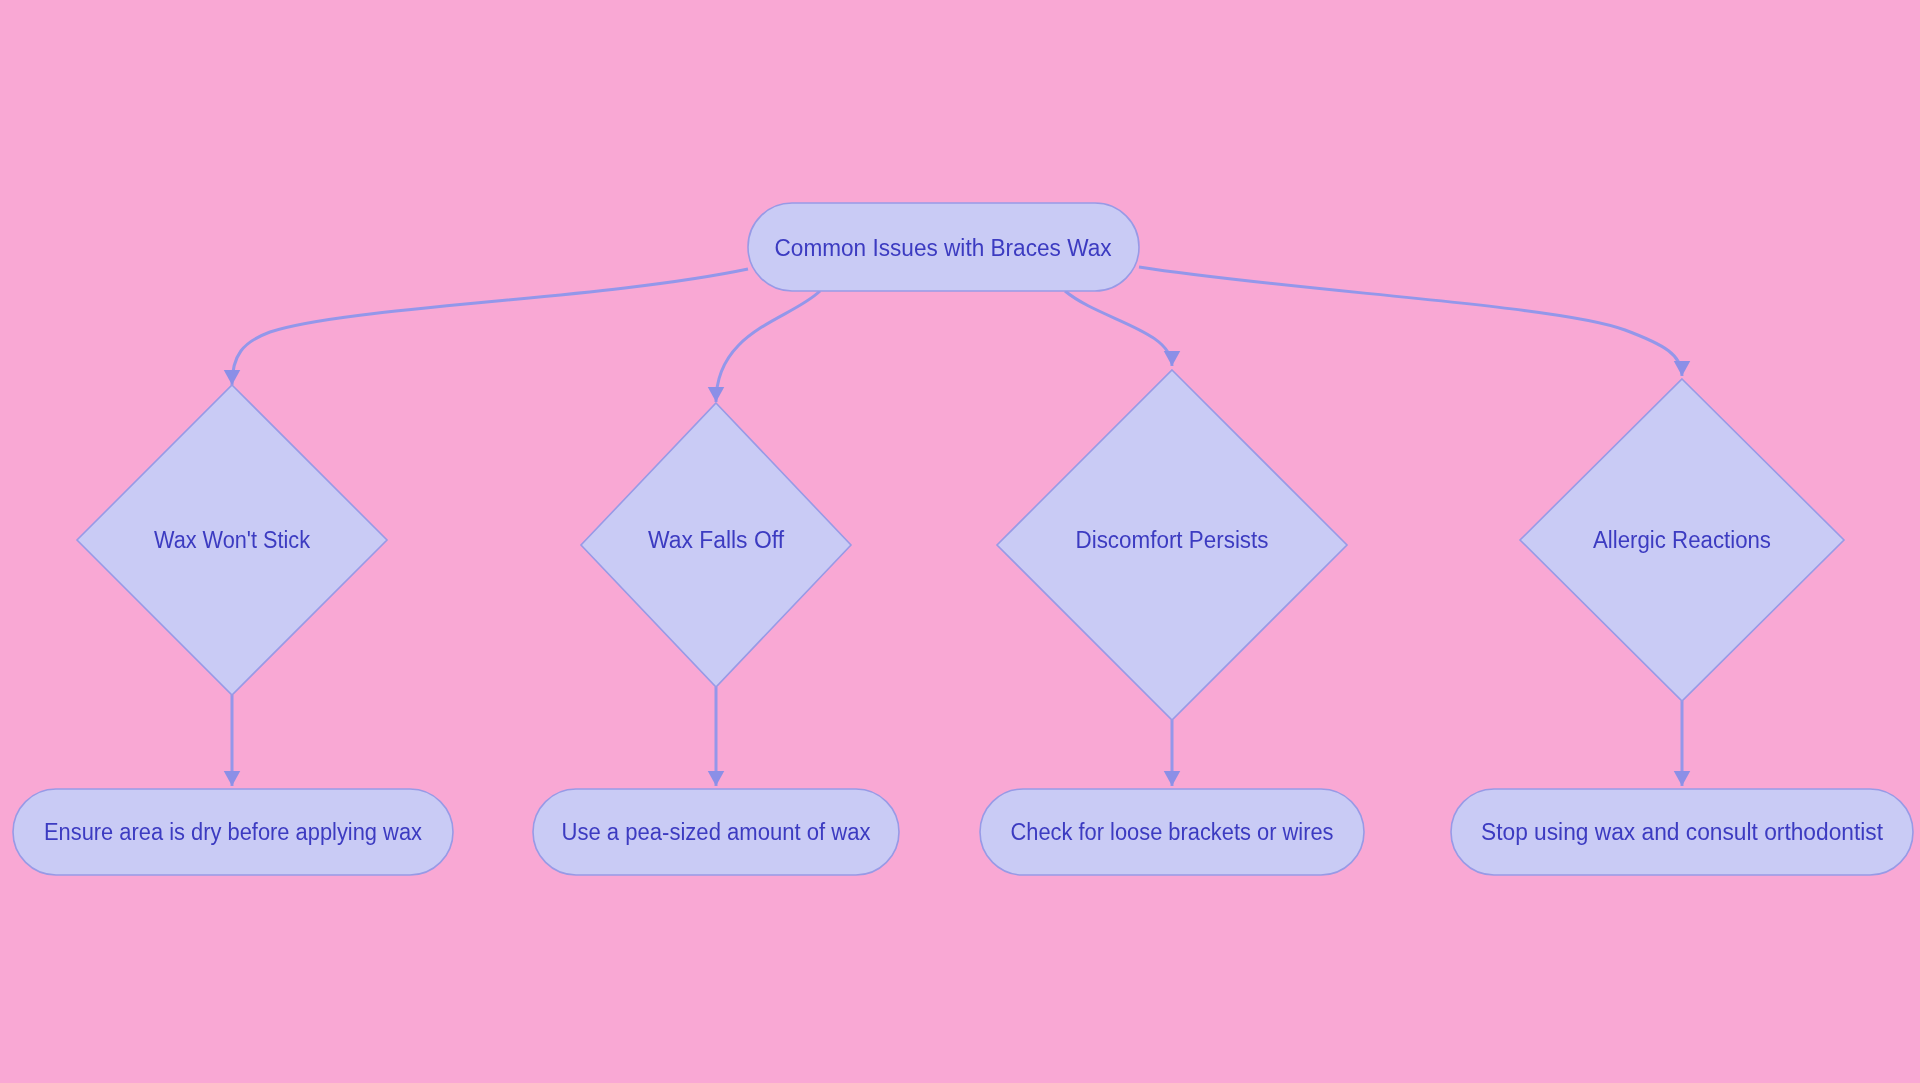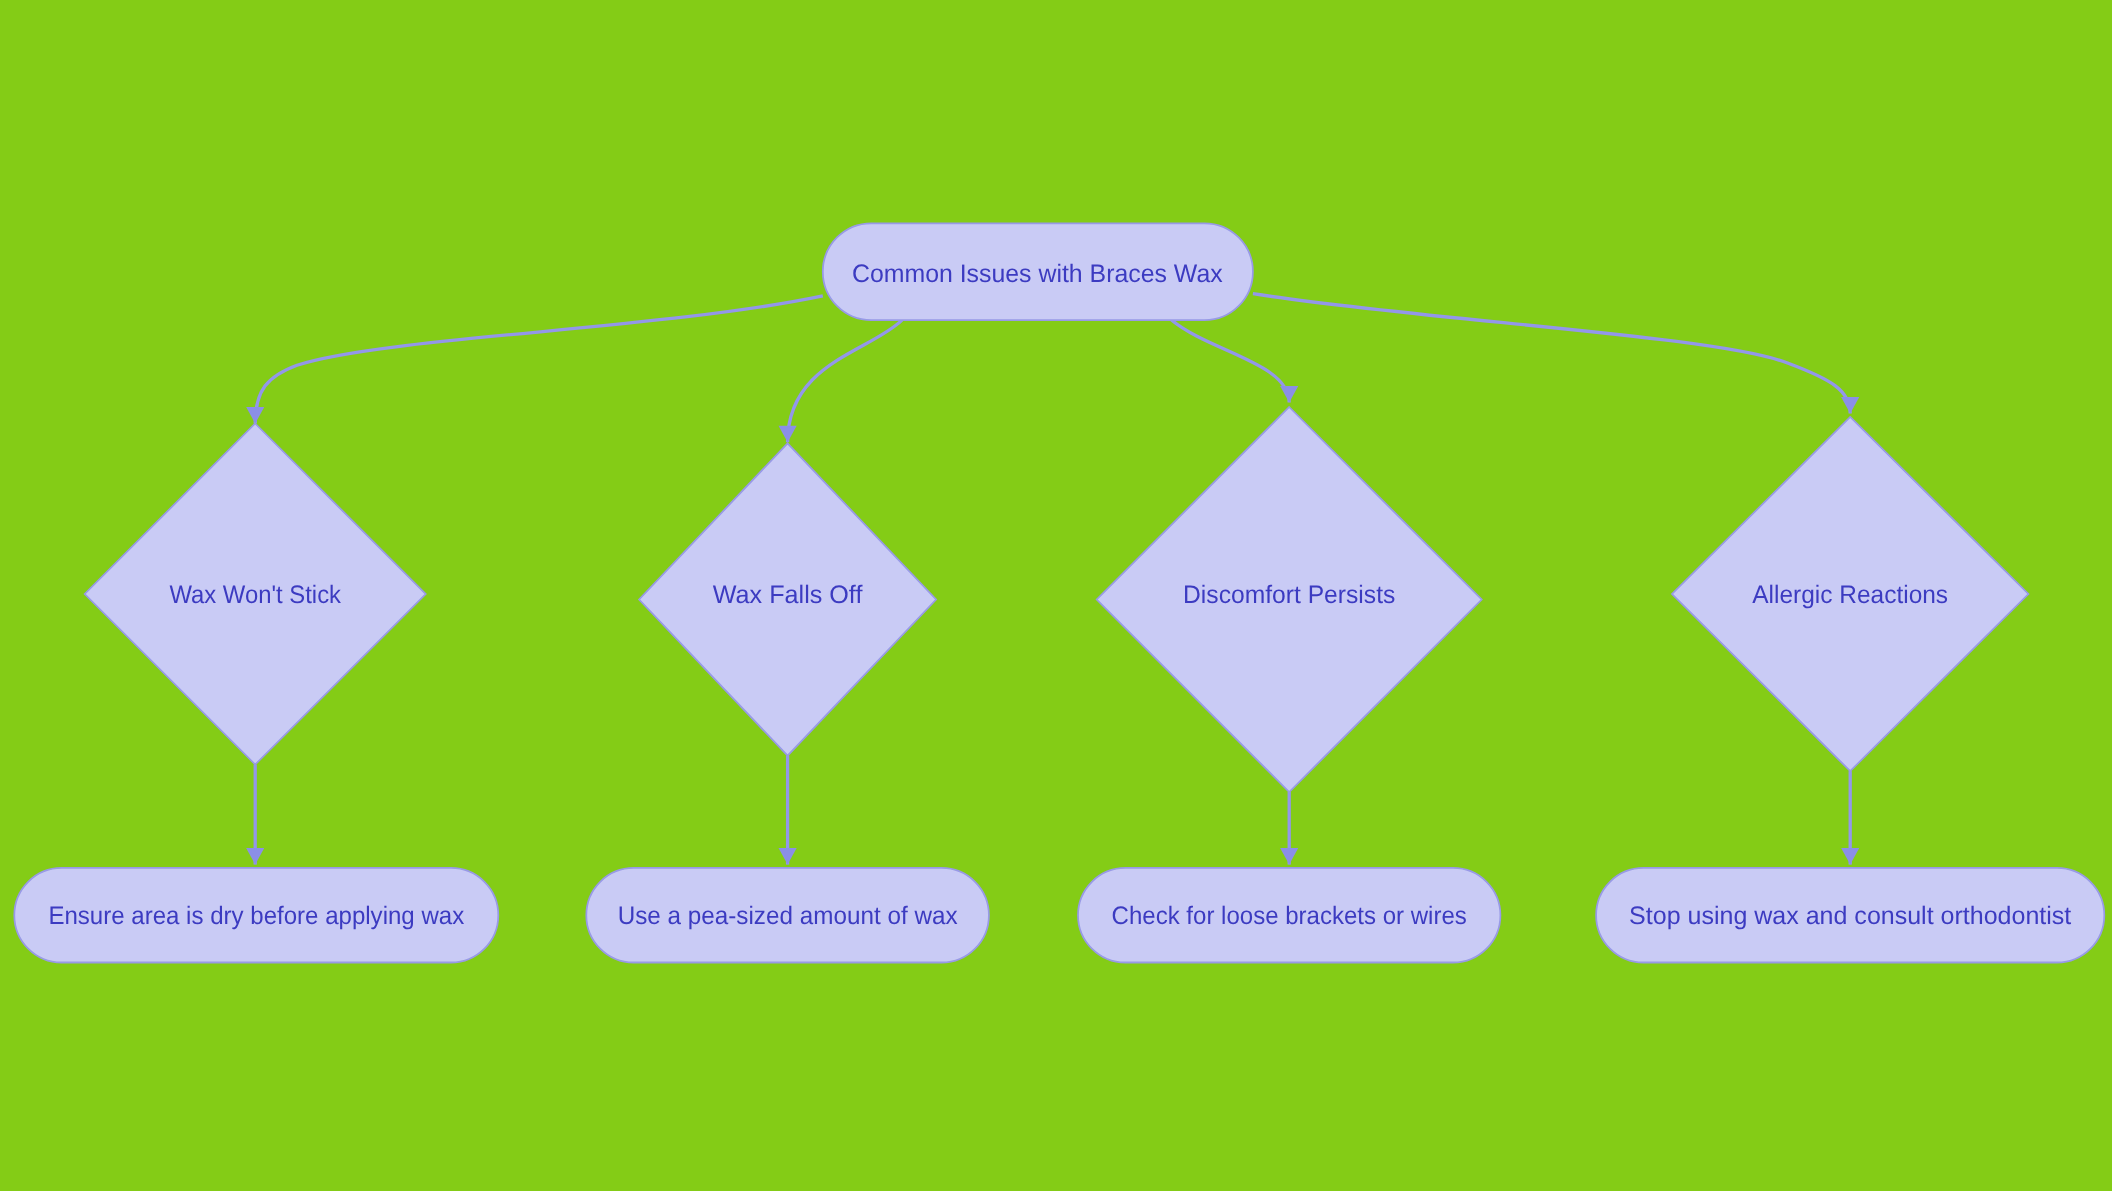--- a/index.html
+++ b/index.html
@@ -5,21 +5,21 @@
   html, body {
     margin: 0;
     padding: 0;
     background: #ffffff;
     font-family: "Liberation Sans", "DejaVu Sans", sans-serif;
   }
   .canvas {
     position: relative;
     width: 1920px;
     height: 1083px;
-    background: #84cc16;
+    background: #f9a8d4;
     overflow: hidden;
   }
   svg { display: block; }
   .node-shape {
     fill: #c9cbf5;
     stroke: #989ae6;
     stroke-width: 1.6;
   }
   .edge-path {
     fill: none;

